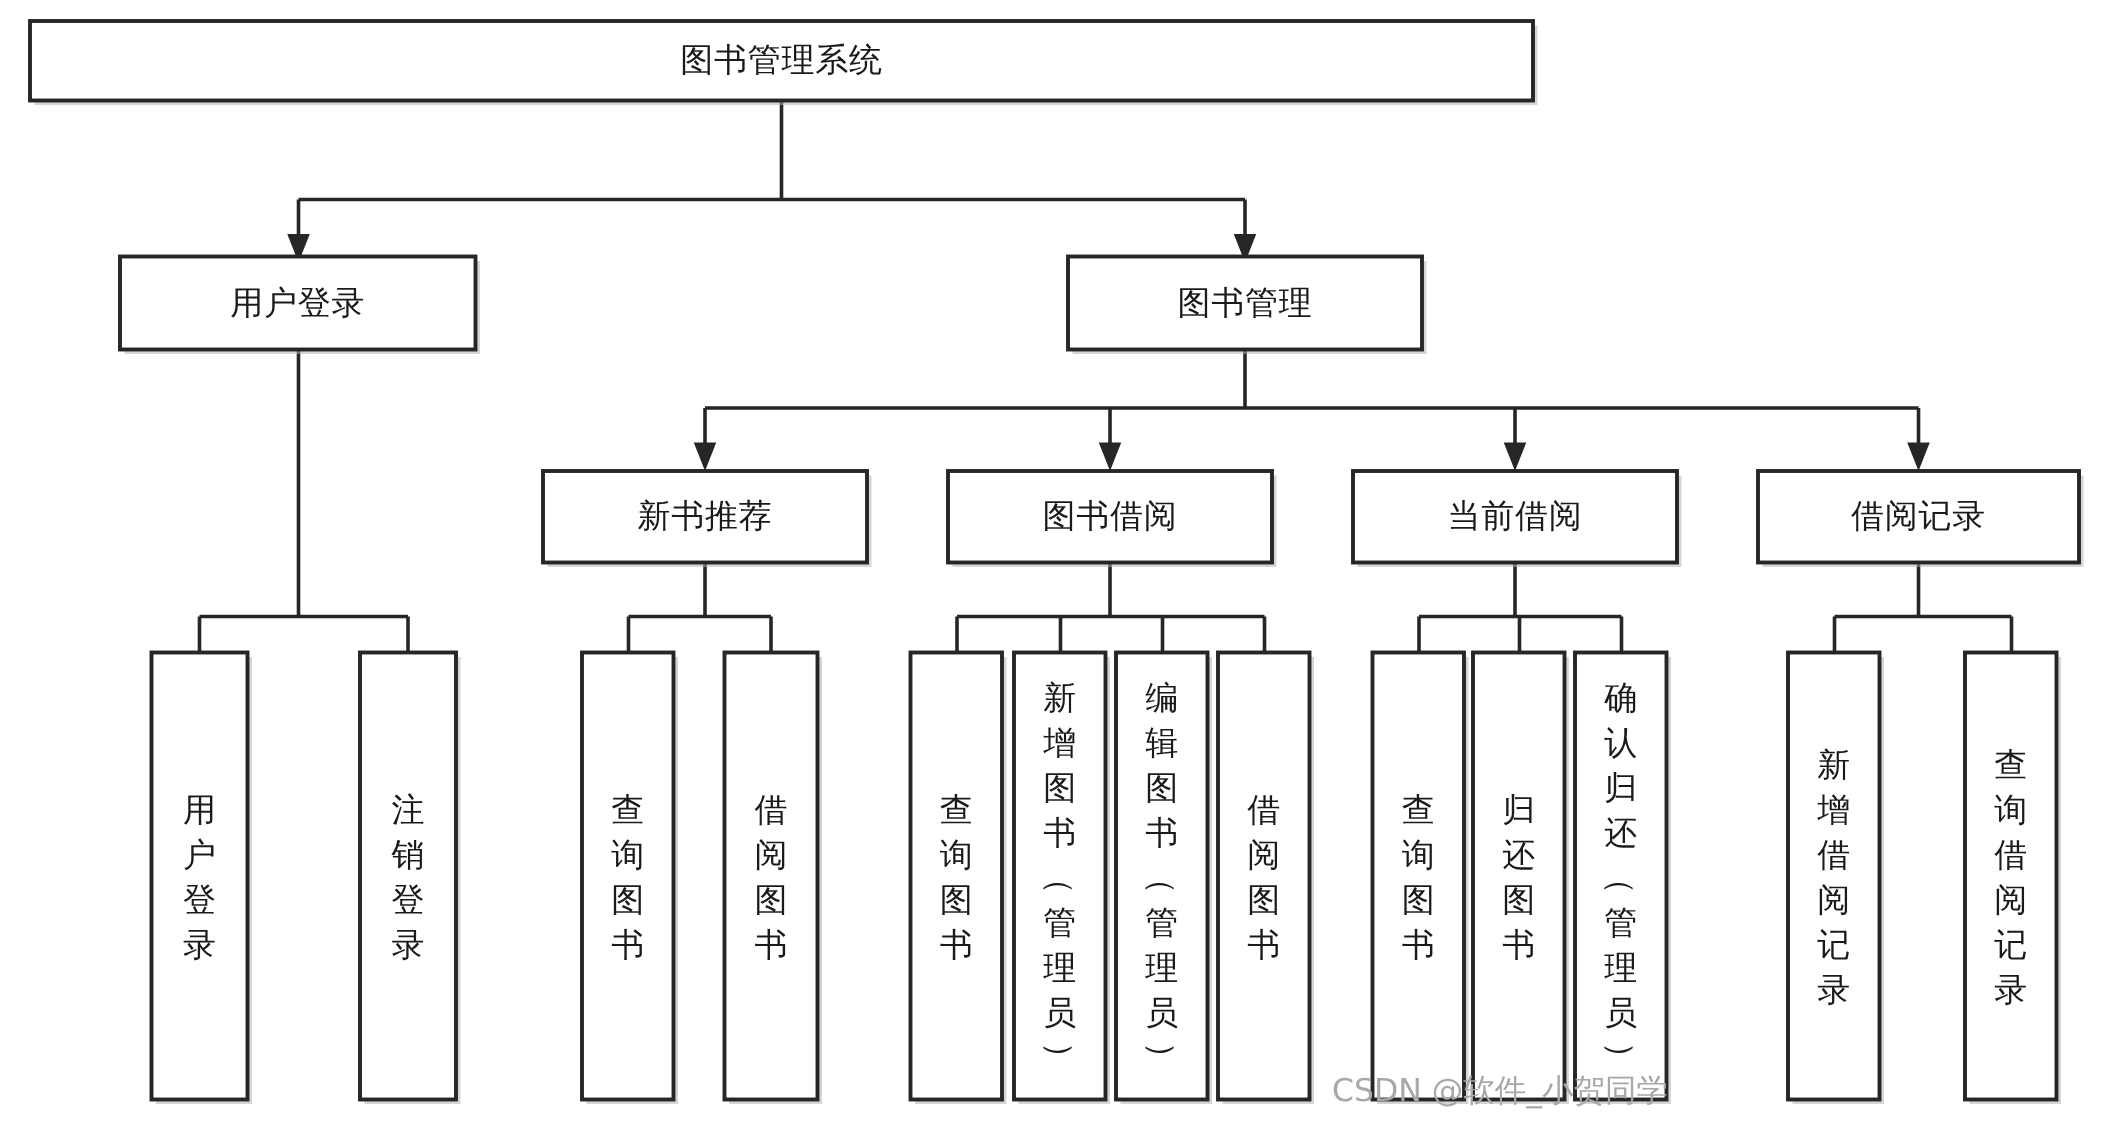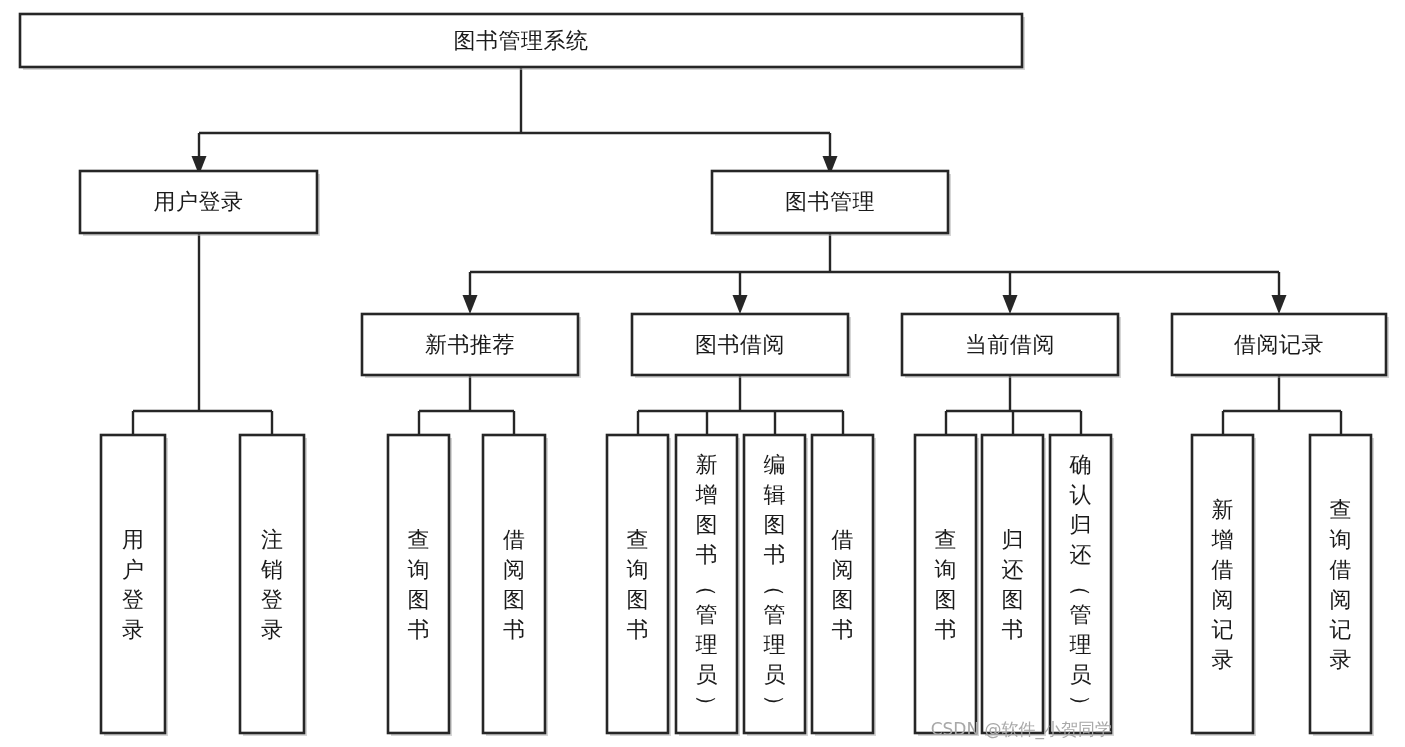--- a/index.html
+++ b/index.html
@@ -59,21 +59,21 @@
     font-family: "DejaVu Sans", "Liberation Sans", sans-serif;
     font-size: 22px;
     fill: #1a1a1a;
     text-anchor: middle;
   }
   .watermark-text {
     position: absolute;
     right: 12px;
     bottom: 6px;
     font-family: "DejaVu Sans", "Liberation Sans", sans-serif;
-    font-size: 17px;
+    font-size: 21px;
     color: #a8a8a8;
     white-space: nowrap;
     user-select: none;
   }
 </style>
 </head>
 <body>
 
 <div id="diagram-root">
   <svg class="diagram-canvas" viewBox="0 0 1405 747">

